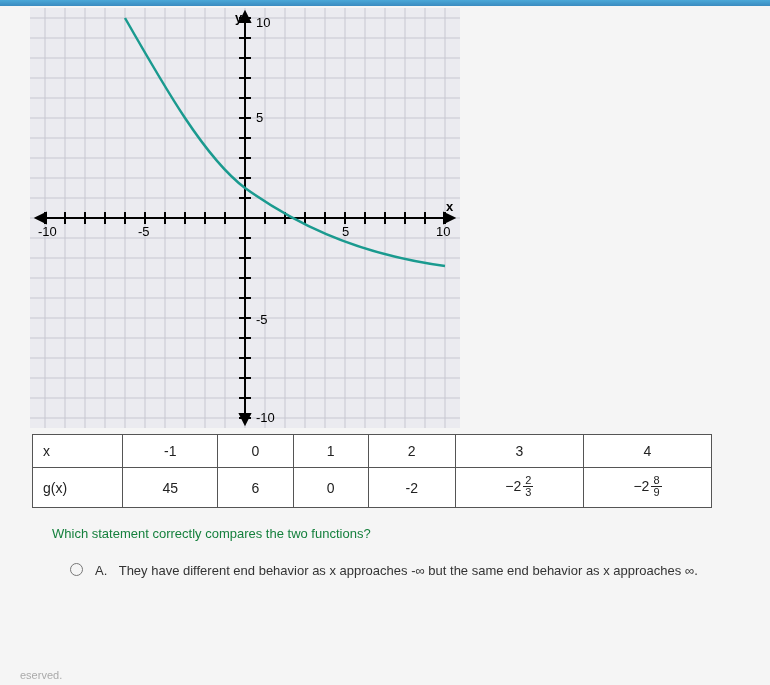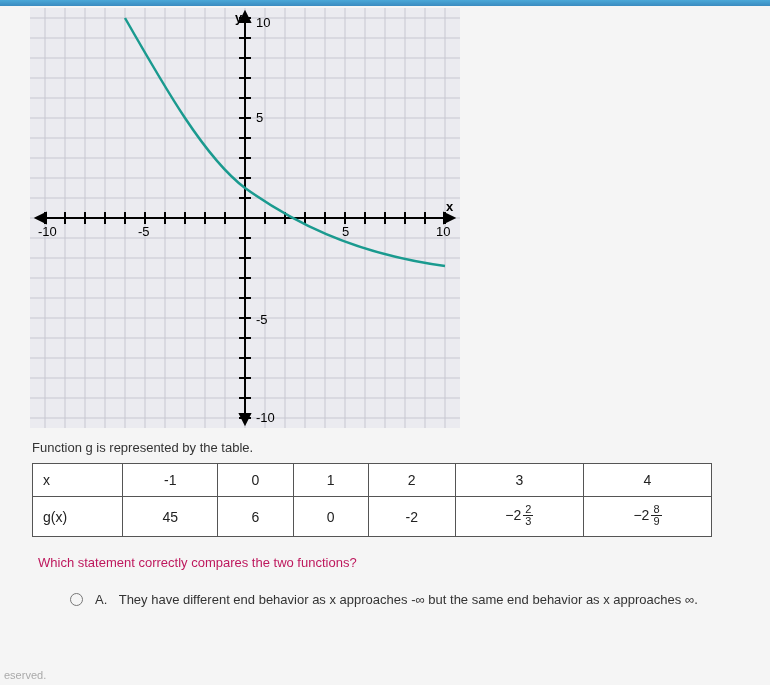--- a/index.html
+++ b/index.html
@@ -43,29 +43,28 @@
     border: 1px solid #555;
     padding: 8px 10px;
     font-size: 14px;
     text-align: center;
     color: #222;
     font-weight: normal;
   }
   table.func td:first-child { text-align: left; width: 90px; }
   .question {
     font-size: 13px;
-    color: #be185d;
-    margin: 18px 0 0 8px;
+    color: #15803d;
+    margin: 18px 0 0 22px;
   }
   .option {
     margin: 22px 0 0 40px;
     font-size: 13px;
     color: #333;
     display: flex;
-    align-items: center;
     gap: 12px;
   }
   .option .radio {
     width: 13px; height: 13px;
     border: 1.5px solid #777;
     border-radius: 50%;
     display: inline-block;
     flex: 0 0 auto;
   }
   .option .letter { font-weight: normal; margin-right: 8px; }
@@ -77,21 +76,21 @@
     line-height: 1;
     position: relative;
     top: -1px;
     margin-left: 2px;
   }
   .frac .n { border-bottom: 1px solid #222; padding: 0 2px; }
   .frac .d { padding: 0 2px; }
   .footer {
     position: absolute;
     bottom: 4px;
-    left: 4px;
+    left: 20px;
     font-size: 11px;
     color: #aaa;
   }
 </style>
 </head>
 <body>
 
 <div class="topbar"></div>
 
 <div class="content">
@@ -209,21 +208,20 @@
         <text x="226" y="316" font-weight="normal">-5</text>
         <text x="226" y="414" font-weight="normal">-10</text>
         <text x="8" y="228" font-weight="normal">-10</text>
         <text x="108" y="228" font-weight="normal">-5</text>
         <text x="312" y="228" font-weight="normal">5</text>
         <text x="406" y="228" font-weight="normal">10</text>
       </g>
     </svg>
   </div>
 
-  <div class="caption">Function g is represented by the table.</div>
 
   <table class="func">
     <tbody>
         <tr>
       <td>x</td>
       <td>-1</td>
       <td>0</td>
       <td>1</td>
       <td>2</td>
       <td>3</td>

